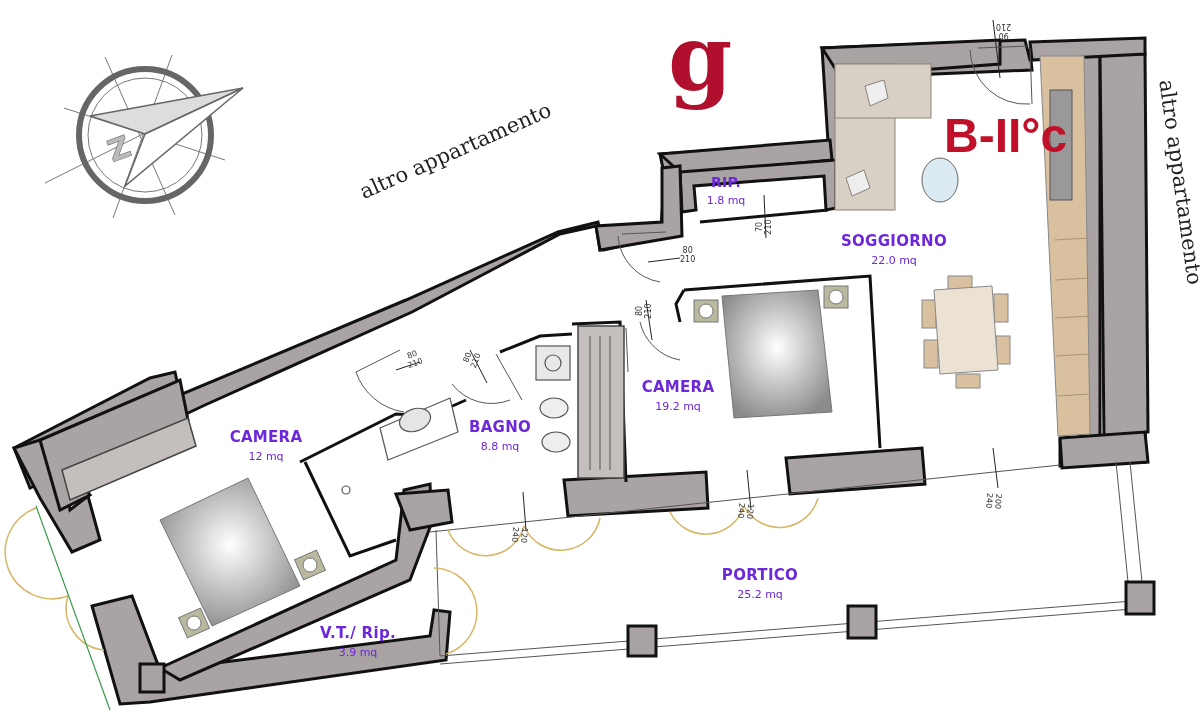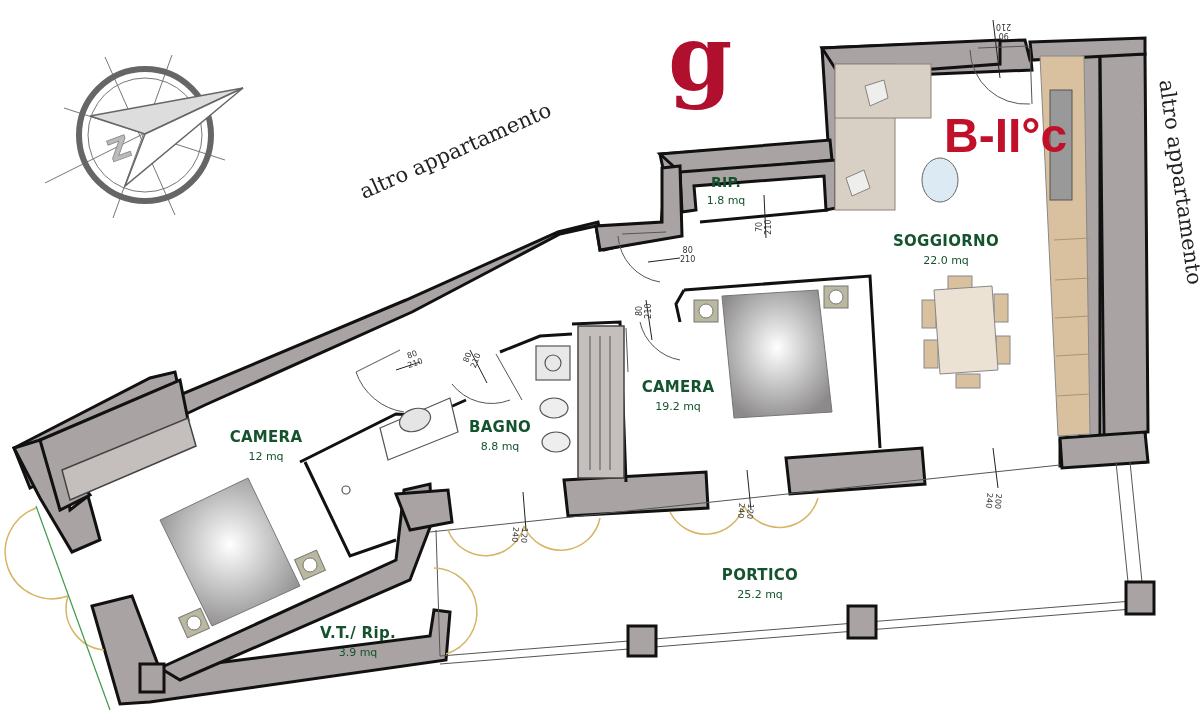--- a/index.html
+++ b/index.html
@@ -1,18 +1,18 @@
 <!DOCTYPE html>
 <html><head>
 <meta charset="utf-8">
 <style>
   html,body{margin:0;padding:0;background:#fff;}
   #stage{position:relative;width:1200px;height:723px;overflow:hidden;background:#fff;font-family:"DejaVu Sans",sans-serif;}
   svg{position:absolute;left:0;top:0;}
-  .lbl{position:absolute;color:#14532d;font-family:"DejaVu Sans",sans-serif;text-align:center;transform:translate(-50%,0);white-space:nowrap;}
+  .lbl{position:absolute;color:#6d28d9;font-family:"DejaVu Sans",sans-serif;text-align:center;transform:translate(-50%,0);white-space:nowrap;}
   .lbl .name{font-weight:bold;font-size:15px;letter-spacing:0.3px;display:block;}
   .lbl .area{font-size:11px;display:block;margin-top:4px;}
   .script{position:absolute;font-family:"DejaVu Serif",serif;color:#222;font-size:21px;white-space:nowrap;}
   .logo{position:absolute;left:668px;top:12px;font-family:"DejaVu Serif",serif;font-weight:bold;font-size:92px;line-height:92px;}
   .code{position:absolute;left:902px;top:110px;font-family:"Liberation Sans",sans-serif;font-weight:bold;font-size:48px;line-height:52px;margin-left:42px;}
   .dim{position:absolute;font-family:"DejaVu Sans",sans-serif;font-size:8px;color:#333;line-height:9px;text-align:center;}
 </style>
 </head>
 <body>
 
@@ -198,21 +198,21 @@
     <line x1="993" y1="448" x2="998" y2="488"></line>
   </g>
 </svg>
 
 <div class="logo" style="color:#b0102e;">g</div>
 <div class="code" style="color:#c0102a;">B-II°c</div>
 
 <div class="script" style="left:356px;top:182px;transform:rotate(-24deg);transform-origin:left top;">altro appartamento</div>
 <div class="script" style="left:1178px;top:78px;transform:rotate(82deg);transform-origin:left top;">altro appartamento</div>
 
-<div class="lbl" style="left:946px;top:232px;">
+<div class="lbl" style="left:894px;top:232px;">
   <span class="name">SOGGIORNO</span>
   <span class="area">22.0 mq</span>
 </div>
 <div class="lbl" style="left:726px;top:174px;">
   <span class="name" style="font-size:14px;">RIP.</span>
   <span class="area">1.8 mq</span>
 </div>
 <div class="lbl" style="left:678px;top:378px;">
   <span class="name">CAMERA</span>
   <span class="area">19.2 mq</span>

